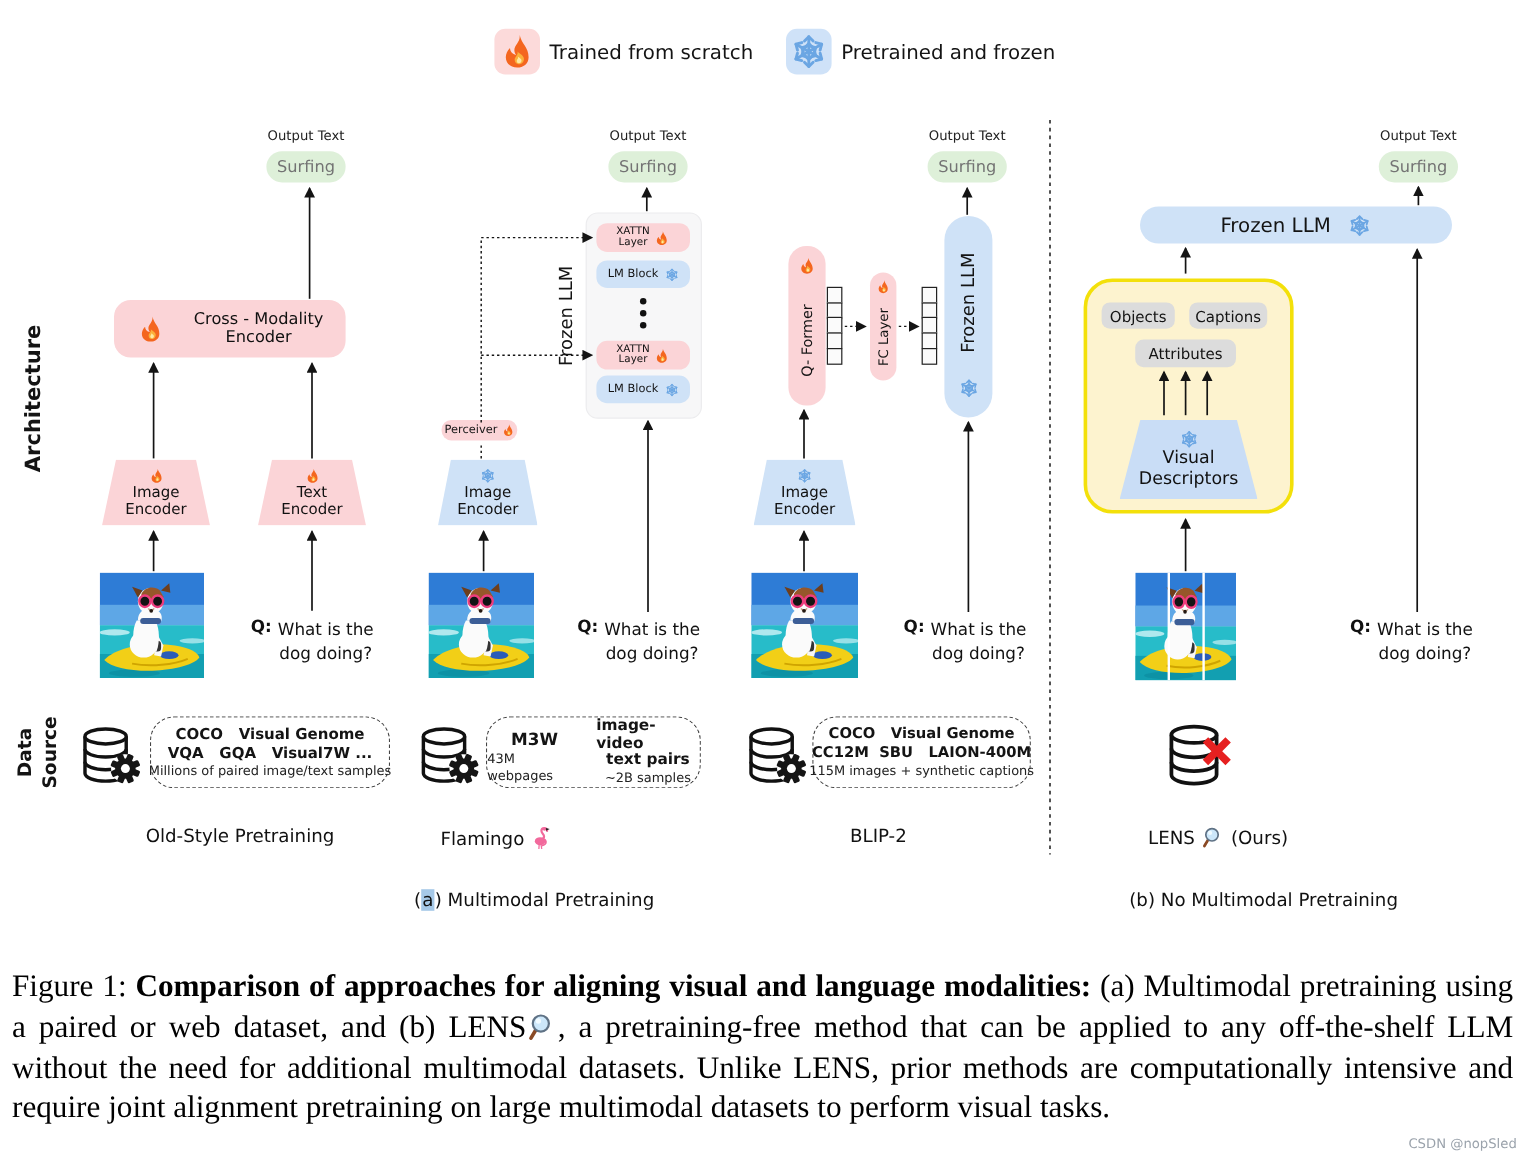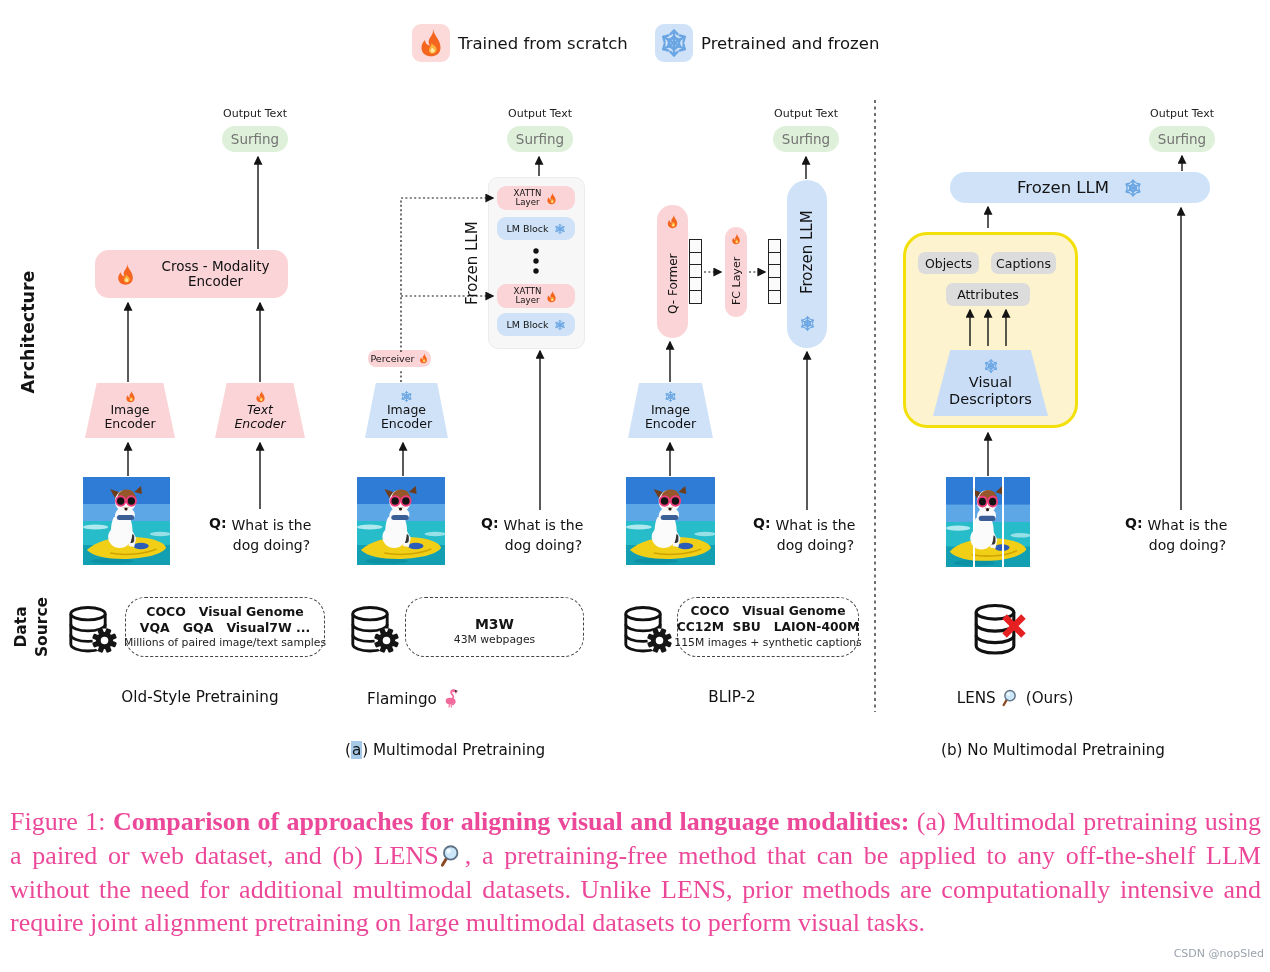--- a/index.html
+++ b/index.html
@@ -30,21 +30,21 @@
   .ic{display:inline-flex;align-items:center;justify-content:center;flex:none;}
   .ic svg{width:100%;height:100%;display:block;}
   .rot-label{position:absolute;display:flex;align-items:center;justify-content:center;
              font-weight:bold;transform:rotate(-90deg);text-align:center;}
   .vcell{flex:1;border:1.3px solid #222;background:#fbfbfb;margin-top:-1.3px;}
   .vstack{position:absolute;display:flex;flex-direction:column;}
   .dogwrap{position:absolute;overflow:hidden;}
   .dogwrap svg{width:100%;height:100%;display:block;}
   .figcap{position:absolute;left:10px;top:779px;width:1251px;
           font-family:"Liberation Serif",serif;font-size:26px;line-height:1.3;
-          text-align:justify;color:#ec4899;}
+          text-align:justify;color:#000000;}
   .figcap .magin{display:inline-block;width:26px;height:26px;vertical-align:-5px;}
   .watermark{position:absolute;right:6px;top:947px;font-size:11px;color:#9aa2ab;}
   .llmbox{position:absolute;background:#f7f7f8;border:1px solid #ececee;border-radius:10px;}
 </style>
 </head>
 <body>
 
 <div id="page">
 
   <div>
@@ -122,21 +122,21 @@
           <path d="M13.6 0.8 C14.4 5.6 10.1 7.4 10.1 11.1 c0 1.9 1.2 3.1 1.2 3.1 C8.7 13.8 7.3 11.9 7.2 9.6 5.5 11.3 4.4 13.5 4.4 15.7 4.4 20.1 8 22.6 12 22.6 s7.6 -2.5 7.6 -6.9 C19.6 9.1 15 7.3 13.6 0.8 Z" fill="#f4661f"></path>
           <path d="M12.2 11.9 c0.7 2.4 -1.9 3.4 -1.9 5.6 0 1.8 1.3 2.9 2.7 2.9 2 0 3.5 -1.5 3.5 -3.5 0 -2.4 -2.8 -3.3 -4.3 -5 Z" fill="#fbb03b"></path>
           <path d="M12.6 15.4 c0.3 1.2 -0.9 1.7 -0.9 2.8 0 0.9 0.7 1.5 1.4 1.5 1 0 1.8 -0.8 1.8 -1.8 0 -1.2 -1.5 -1.7 -2.3 -2.5 Z" fill="#ffe8a3"></path>
         </svg>
       </span>
     <div class="enc-lines">
       <span>Image</span><br>
       <span>Encoder</span>
     </div>
   </div>
-  <div class="trap pink" style="left:215px;top:383px;width:90px;height:55px;font-style:italic;">
+  <div class="trap pink" style="left:215px;top:383px;width:90px;height:55px;">
     <span class="ic" style="width:13px;height:13px;">
         <svg viewBox="0 0 24 24">
           <path d="M13.6 0.8 C14.4 5.6 10.1 7.4 10.1 11.1 c0 1.9 1.2 3.1 1.2 3.1 C8.7 13.8 7.3 11.9 7.2 9.6 5.5 11.3 4.4 13.5 4.4 15.7 4.4 20.1 8 22.6 12 22.6 s7.6 -2.5 7.6 -6.9 C19.6 9.1 15 7.3 13.6 0.8 Z" fill="#f4661f"></path>
           <path d="M12.2 11.9 c0.7 2.4 -1.9 3.4 -1.9 5.6 0 1.8 1.3 2.9 2.7 2.9 2 0 3.5 -1.5 3.5 -3.5 0 -2.4 -2.8 -3.3 -4.3 -5 Z" fill="#fbb03b"></path>
           <path d="M12.6 15.4 c0.3 1.2 -0.9 1.7 -0.9 2.8 0 0.9 0.7 1.5 1.4 1.5 1 0 1.8 -0.8 1.8 -1.8 0 -1.2 -1.5 -1.7 -2.3 -2.5 Z" fill="#ffe8a3"></path>
         </svg>
       </span>
     <div class="enc-lines">
       <span>Text</span><br>
       <span>Encoder</span>
@@ -702,20 +702,25 @@
           <rect x="-2.6" y="-12" width="5.2" height="6" rx="1.2" transform="rotate(337)"></rect>
           <circle r="8.2"></circle>
         </g>
         <circle r="3.6" fill="#fff"></circle>
       </svg>
     </span>
   <div class="dashed-box" style="left:405px;top:597px;width:177px;height:58px;flex-direction:row;gap:12px;">
     <div style="display:flex;flex-direction:column;align-items:center;">
       <span class="ds-big" style="font-size:14px;margin-top:8px;">M3W</span>
       <span class="ds-small">43M webpages</span>
+    </div>
+    <div style="display:flex;flex-direction:column;align-items:center;">
+      <span class="ds-big" style="font-size:12.8px;line-height:1.15;">image-video</span>
+      <span class="ds-big" style="font-size:12.8px;line-height:1.15;">text pairs</span>
+      <span class="ds-small">~2B samples</span>
     </div>
   </div>
 
   <span class="ic abs" style="left:622px;top:601px;width:42px;height:56px;">
       <svg viewBox="0 0 44 50" fill="none" stroke="#111" stroke-width="3">
         <path d="M4 9 v32 c0 3.9 8 7 18 7 s18 -3.1 18 -7 V9" fill="#fff"></path>
         <ellipse cx="22" cy="9" rx="18" ry="6.5" fill="#fff"></ellipse>
         <path d="M4 20 c0 3.9 8 7 18 7 s18 -3.1 18 -7"></path>
         <path d="M4 31 c0 3.9 8 7 18 7 s18 -3.1 18 -7"></path>
       </svg>

